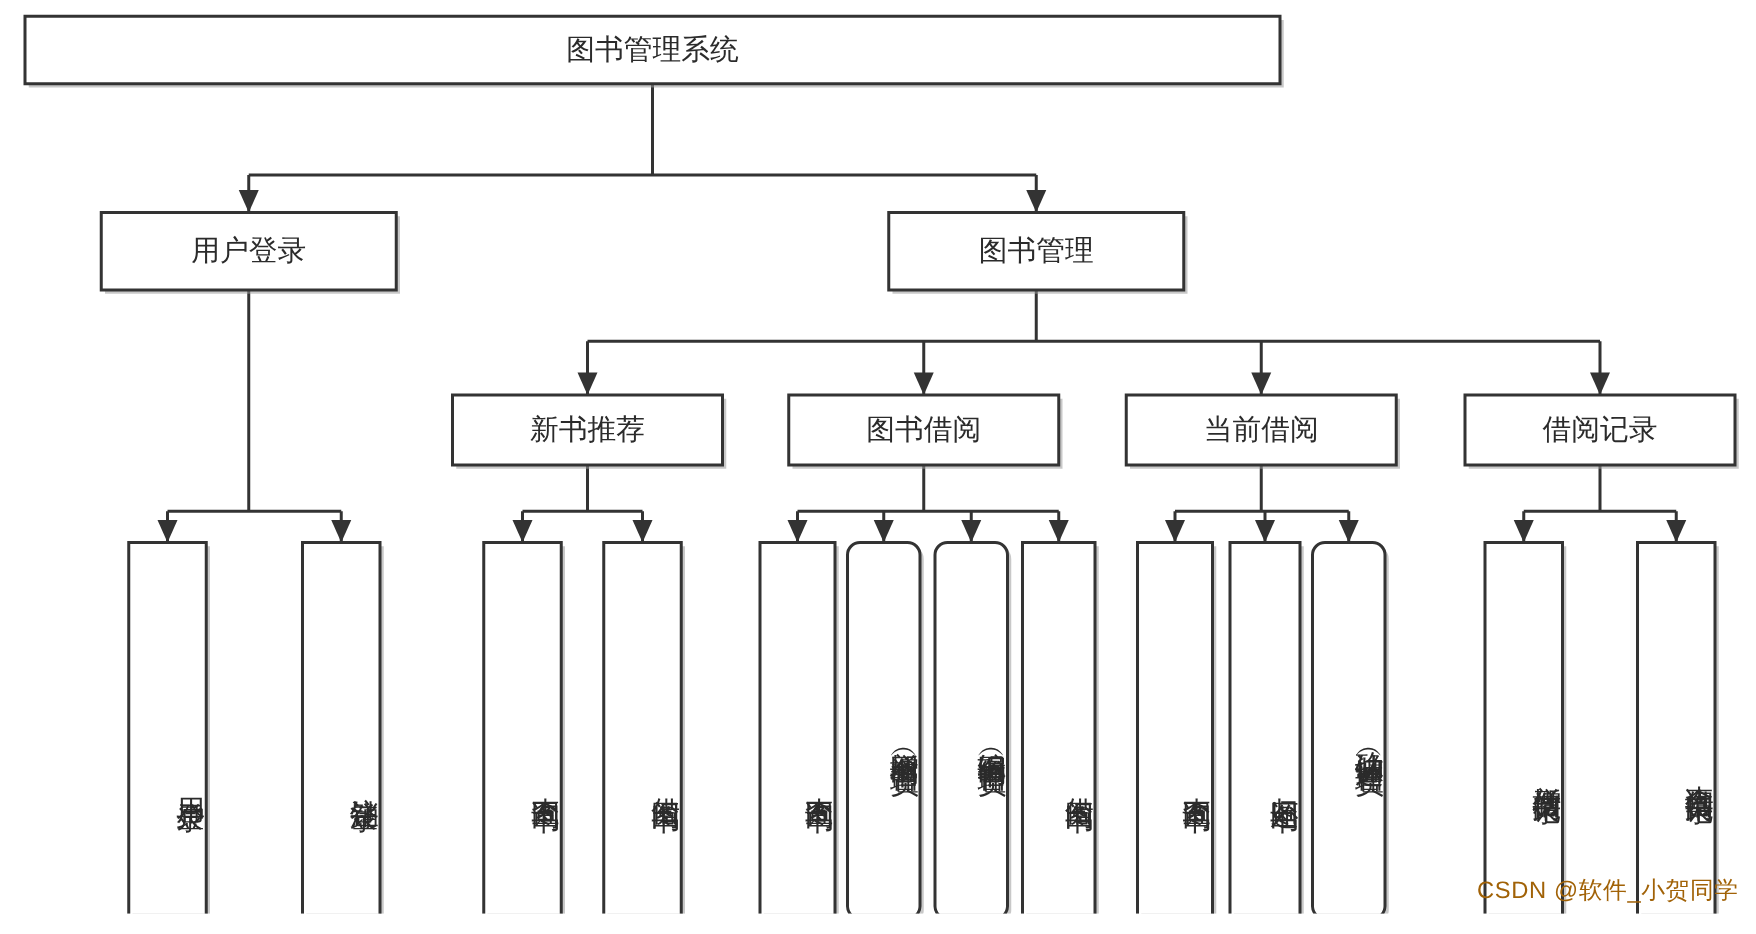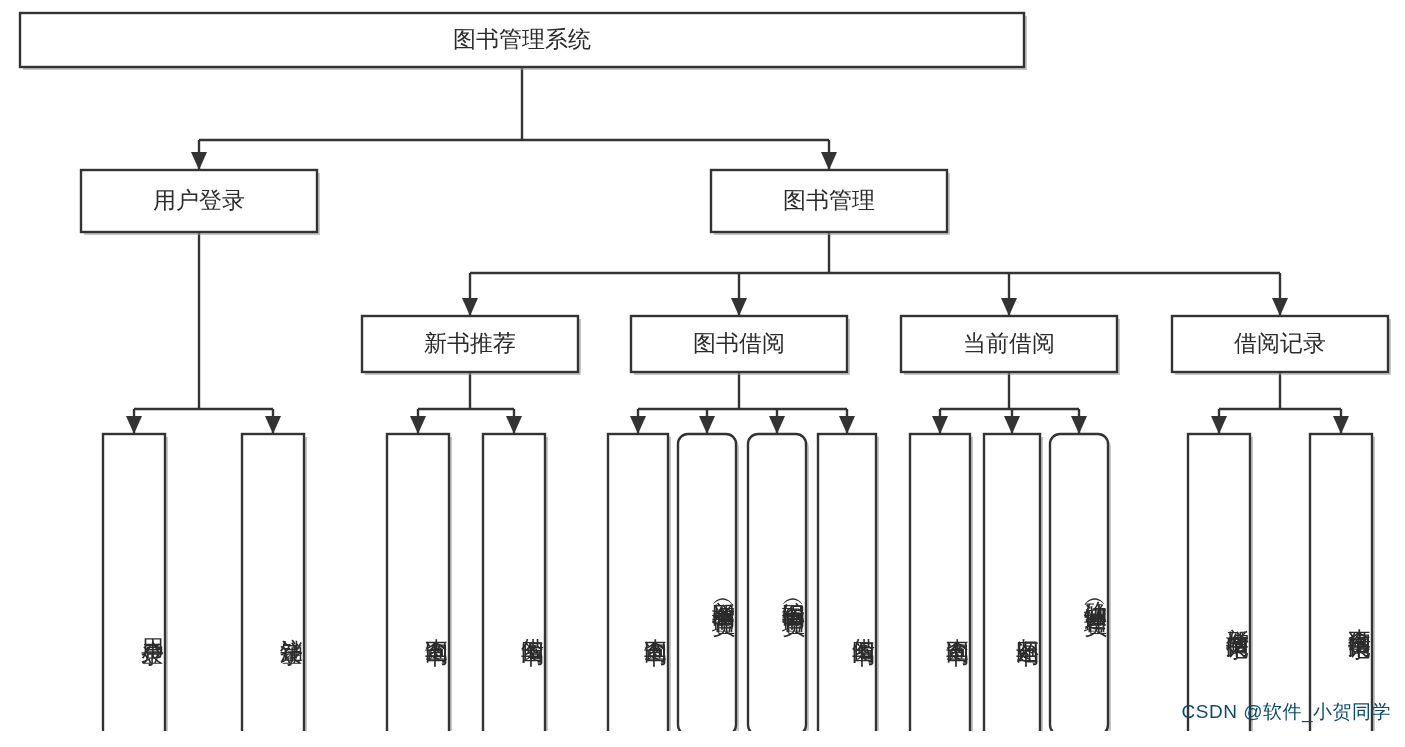--- a/index.html
+++ b/index.html
@@ -66,21 +66,21 @@
     white-space: nowrap;
     pointer-events: none;
     display: flex;
     align-items: flex-start;
     justify-content: center;
   }
   .watermark {
     position: absolute;
     right: 14px;
     bottom: 6px;
-    color: #0c4a6e;
+    color: #a16207;
     font-family: "Liberation Sans", "DejaVu Sans", sans-serif;
     font-size: 19px;
     letter-spacing: 0.5px;
     white-space: nowrap;
   }
 </style>
 </head>
 <body>
 
 <div id="diagram-root">

